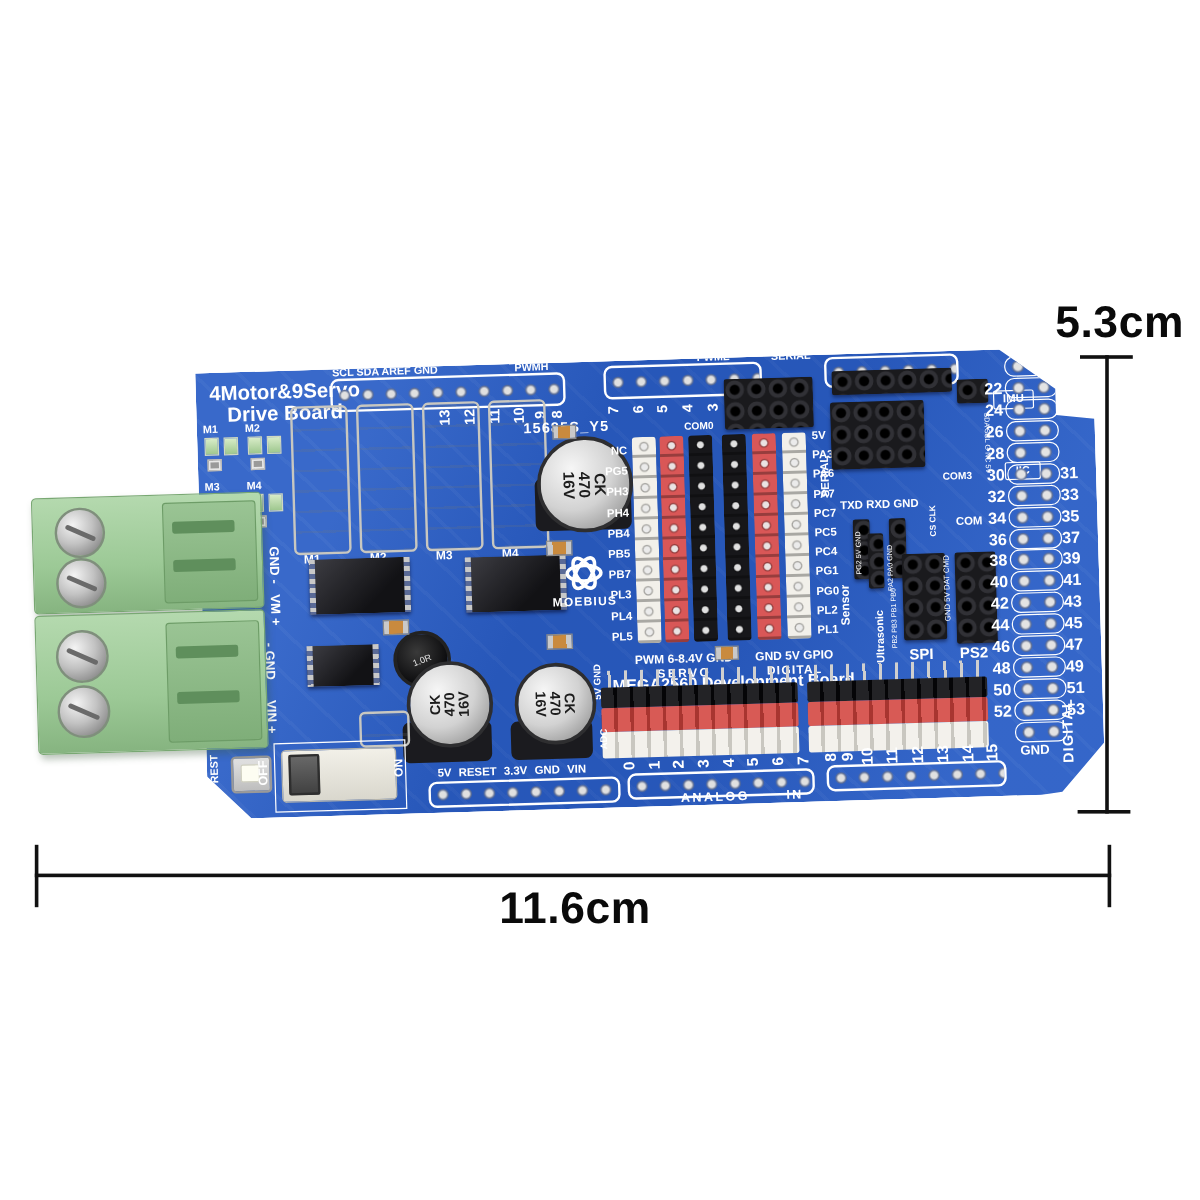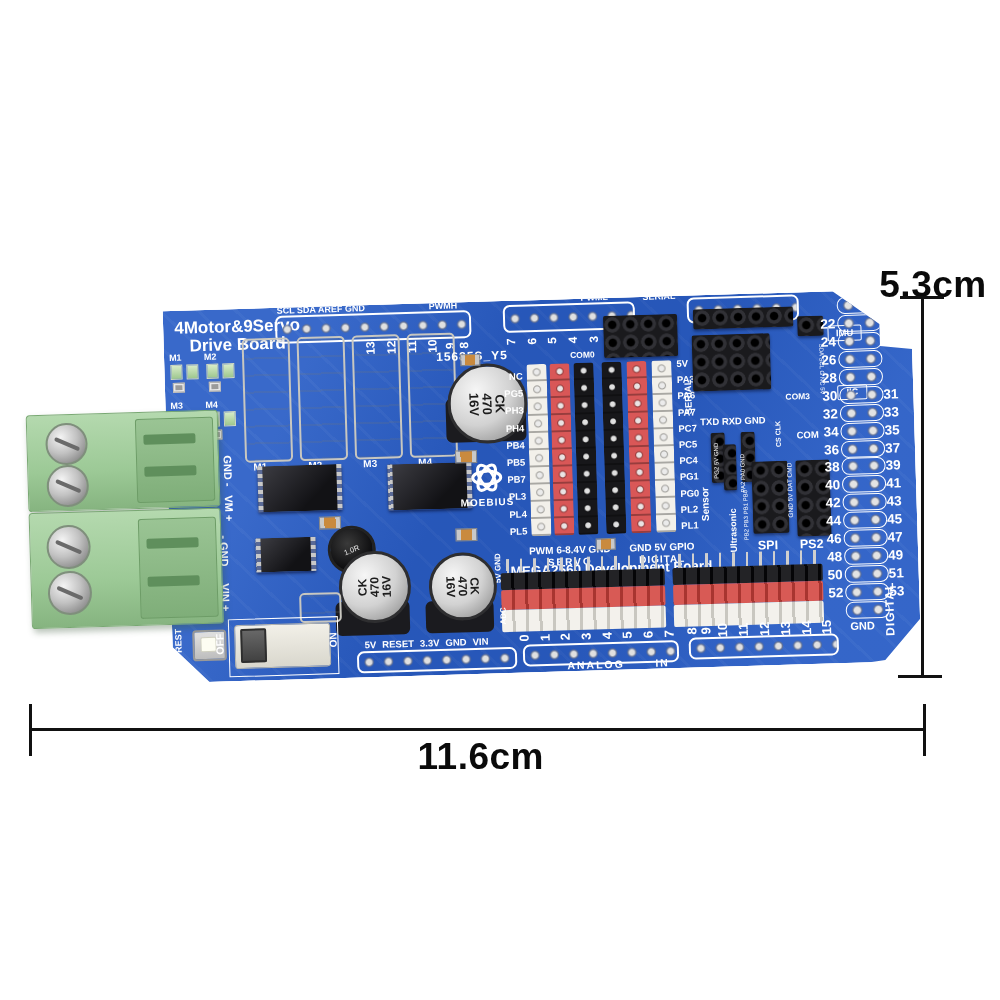--- a/index.html
+++ b/index.html
@@ -447,21 +447,21 @@
     <div class="tslot" style="left:116px;top:66px;width:52px;height:10px;"></div>
     <div class="screw" style="left:16px;top:12px;width:40px;height:40px;">
         <div class="slot"></div>
       </div>
     <div class="screw" style="left:16px;top:58px;width:40px;height:40px;">
         <div class="slot"></div>
       </div>
   </div>
 </div>
 
-<div class="dimtext" style="left:878px;top:264px;width:110px;text-align:center;">5.3cm</div>
+<div class="dimtext" style="left:878px;top:248px;width:110px;text-align:center;">5.3cm</div>
 <div class="dim" style="left:900px;top:296px;width:44px;height:3px;"></div>
 <div class="dim" style="left:921px;top:296px;width:3px;height:382px;"></div>
 <div class="dim" style="left:898px;top:675px;width:44px;height:3px;"></div>
 
 <div class="dim" style="left:29px;top:704px;width:3px;height:52px;"></div>
 <div class="dim" style="left:29px;top:728px;width:897px;height:3px;"></div>
 <div class="dim" style="left:923px;top:704px;width:3px;height:52px;"></div>
-<div class="dimtext" style="left:384px;top:736px;width:160px;text-align:right;">11.6cm</div>
+<div class="dimtext" style="left:416px;top:736px;width:160px;text-align:left;">11.6cm</div>
 
 </body></html>

